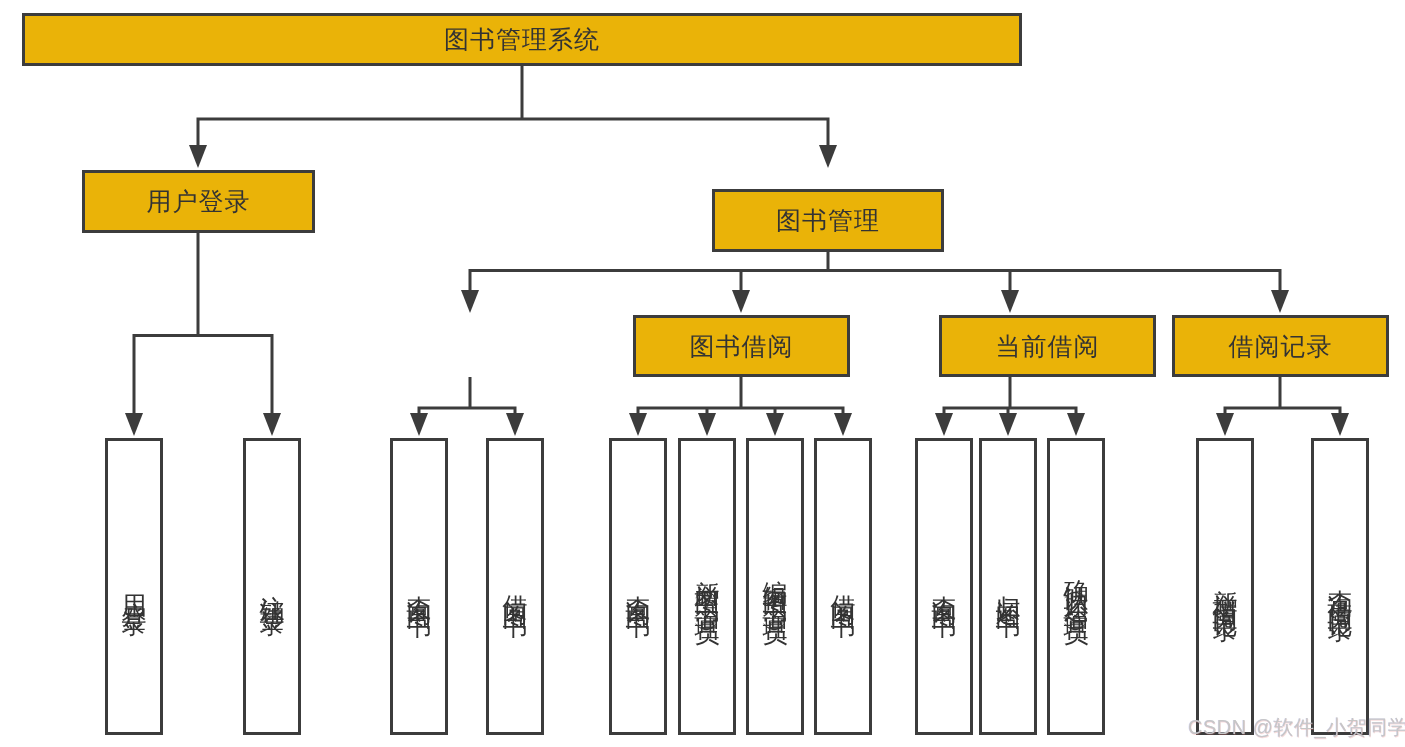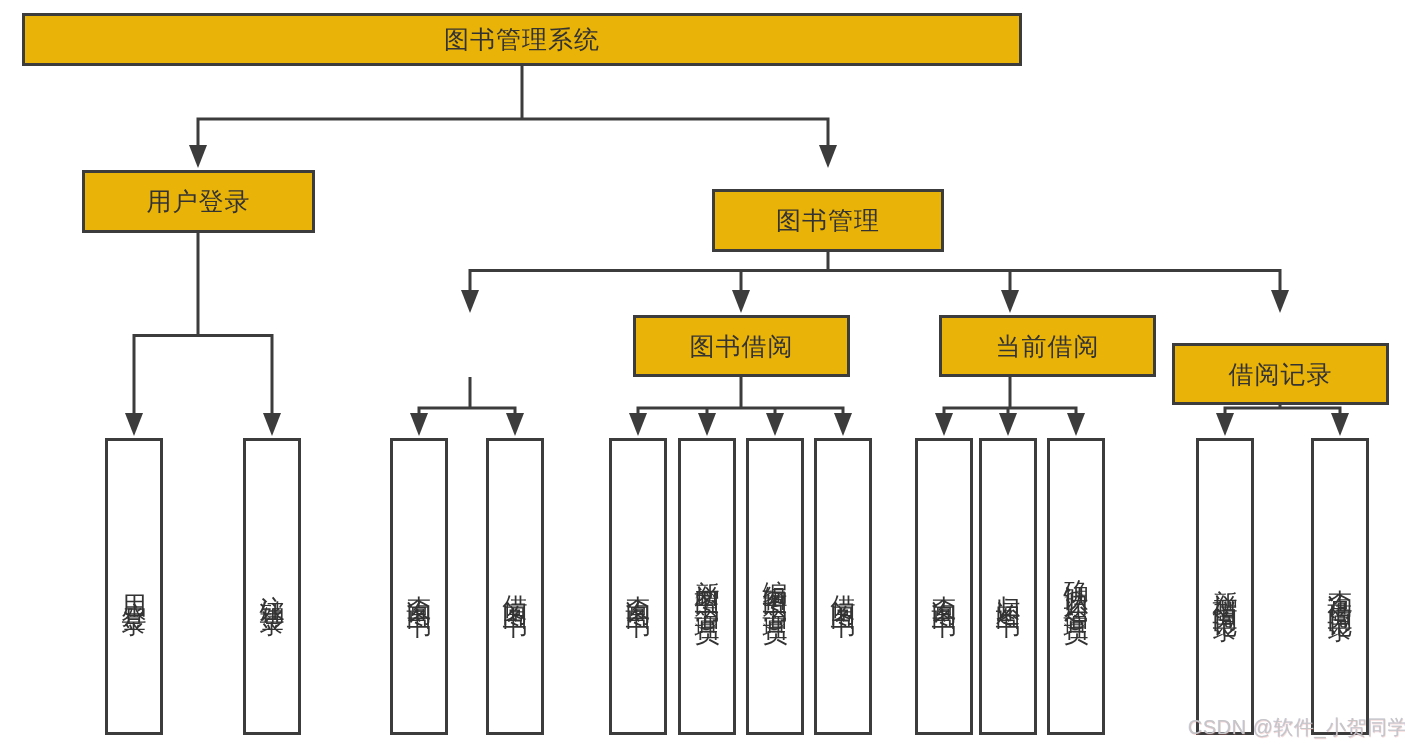--- a/index.html
+++ b/index.html
@@ -10,21 +10,21 @@
   .wires{position:absolute;left:0;top:0;width:1405px;height:747px;}
   .node{
     position:absolute;box-sizing:border-box;background:#eab308;border:3px solid #3c3c3c;
     display:flex;align-items:center;justify-content:center;
     font-size:25px;color:#333;letter-spacing:1px;white-space:nowrap;z-index:2;
   }
   .root{left:22px;top:13px;width:1000px;height:53px;}
   .lvl2a{left:82px;top:170px;width:233px;height:63px;}
   .lvl2b{left:712px;top:170px;width:232px;height:63px;margin-top:19px;}
   .lvl3{top:315px;width:217px;height:62px;}
-  .l3-1{left:362px;} .l3-2{left:633px;} .l3-3{left:902px;margin-left:37px;} .l3-4{left:1172px;margin-top:28px;}
+  .l3-1{left:362px;} .l3-2{left:633px;} .l3-3{left:902px;margin-left:37px;} .l3-4{left:1172px;}
   .leaf{
     position:absolute;top:438px;width:58px;height:297px;box-sizing:border-box;
     background:#fff;border:3px solid #3c3c3c;display:flex;align-items:center;justify-content:center;z-index:2;
   }
   .leaf span{
     writing-mode:vertical-rl;text-orientation:mixed;
     font-size:25px;letter-spacing:6px;line-height:1;color:#333;
   }
   .lf-1{left:105px;} .lf-2{left:243px;} .lf-3{left:390px;} .lf-4{left:486px;}
   .lf-5{left:609px;} .lf-6{left:678px;} .lf-7{left:746px;} .lf-8{left:814px;}

